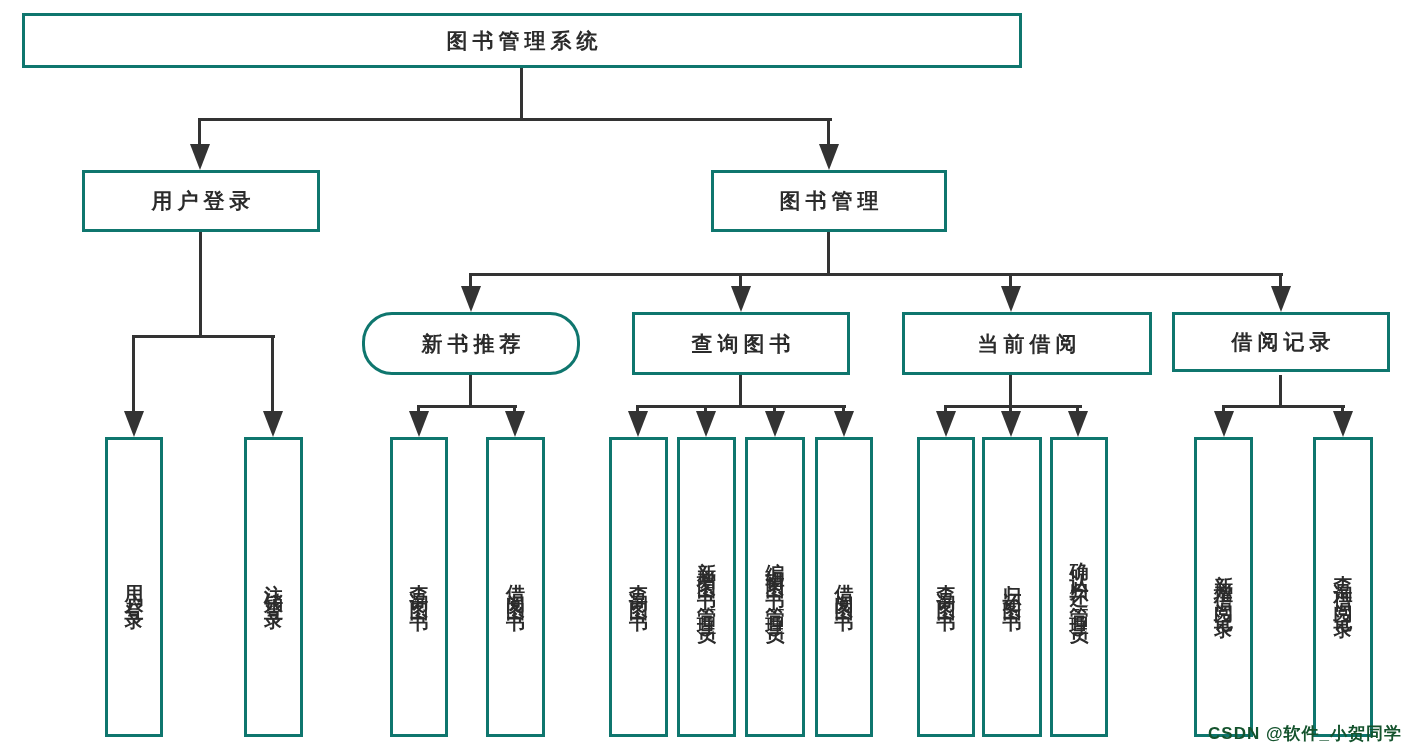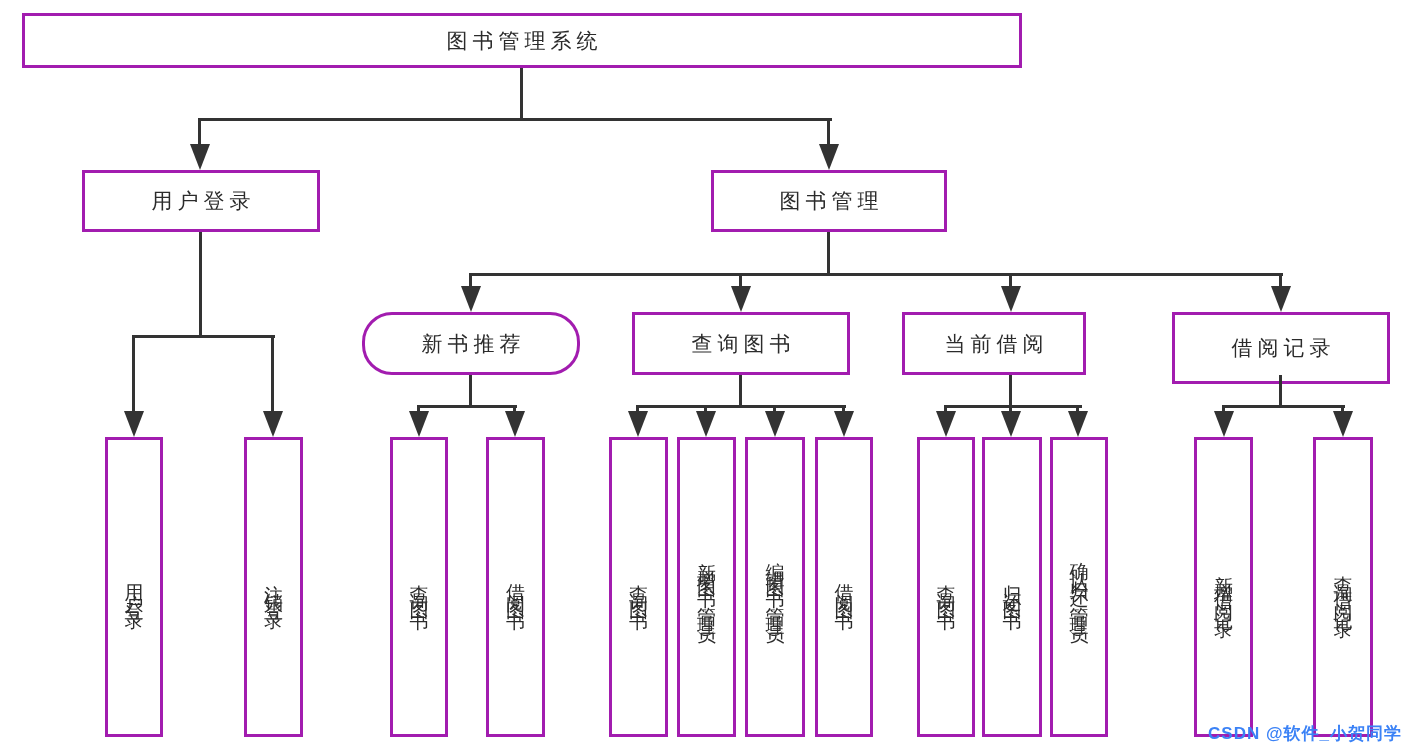--- a/index.html
+++ b/index.html
@@ -7,29 +7,30 @@
     position:relative;
     width:1405px;height:747px;
     background:#ffffff;
     font-family:"Liberation Sans","DejaVu Sans",sans-serif;
     color:#2b2b2b;
     overflow:hidden;
   }
   .node{
     position:absolute;
     box-sizing:border-box;
-    border:3px solid #a21caf;
+    border:3px solid #0f766e;
     background:#ffffff;
     display:flex;
     align-items:center;
     justify-content:center;
     font-size:21px;
     letter-spacing:5px;
     text-indent:5px;
     white-space:nowrap;
+    font-weight:bold;
   }
   .vert{
     writing-mode:vertical-lr;
     text-orientation:mixed;
     font-size:19px;
     letter-spacing:9px;
     text-indent:0;
     white-space:normal;
   }
   .v{position:absolute;width:3px;background:#333333;}
@@ -39,38 +40,38 @@
     border-left:10px solid transparent;
     border-right:10px solid transparent;
     border-top:26px solid #333333;
   }
   #watermark{
     position:absolute;
     right:3px;bottom:2px;
     font-size:17px;
     font-weight:600;
     letter-spacing:1px;
-    color:#3b82f6;
+    color:#14532d;
     z-index:5;
   }
 </style>
 </head>
 <body>
 
 <div id="canvas">
 
   <div class="node" style="left:22px;top:13px;width:1000px;height:55px;">图书管理系统</div>
 
   <div class="node" style="left:82px;top:170px;width:238px;height:62px;">用户登录</div>
   <div class="node" style="left:711px;top:170px;width:236px;height:62px;">图书管理</div>
 
   <div class="node" style="left:362px;top:312px;width:218px;height:63px;border-radius:30px;">新书推荐</div>
   <div class="node" style="left:632px;top:312px;width:218px;height:63px;">查询图书</div>
-  <div class="node" style="left:902px;top:312px;width:184px;height:63px;text-align:center;">当前借阅</div>
-  <div class="node" style="left:1172px;top:312px;width:218px;height:72px;">借阅记录</div>
+  <div class="node" style="left:902px;top:312px;width:250px;height:63px;text-align:center;">当前借阅</div>
+  <div class="node" style="left:1172px;top:312px;width:218px;height:60px;">借阅记录</div>
 
   <div class="node vert" style="left:105px;top:437px;width:58px;height:300px;">用户登录</div>
   <div class="node vert" style="left:244px;top:437px;width:59px;height:300px;">注销登录</div>
 
   <div class="node vert" style="left:390px;top:437px;width:58px;height:300px;">查询图书</div>
   <div class="node vert" style="left:486px;top:437px;width:59px;height:300px;">借阅图书</div>
 
   <div class="node vert" style="left:609px;top:437px;width:59px;height:300px;">查询图书</div>
   <div class="node vert" style="left:677px;top:437px;width:59px;height:300px;">新增图书（管理员）</div>
   <div class="node vert" style="left:745px;top:437px;width:60px;height:300px;">编辑图书（管理员）</div>

